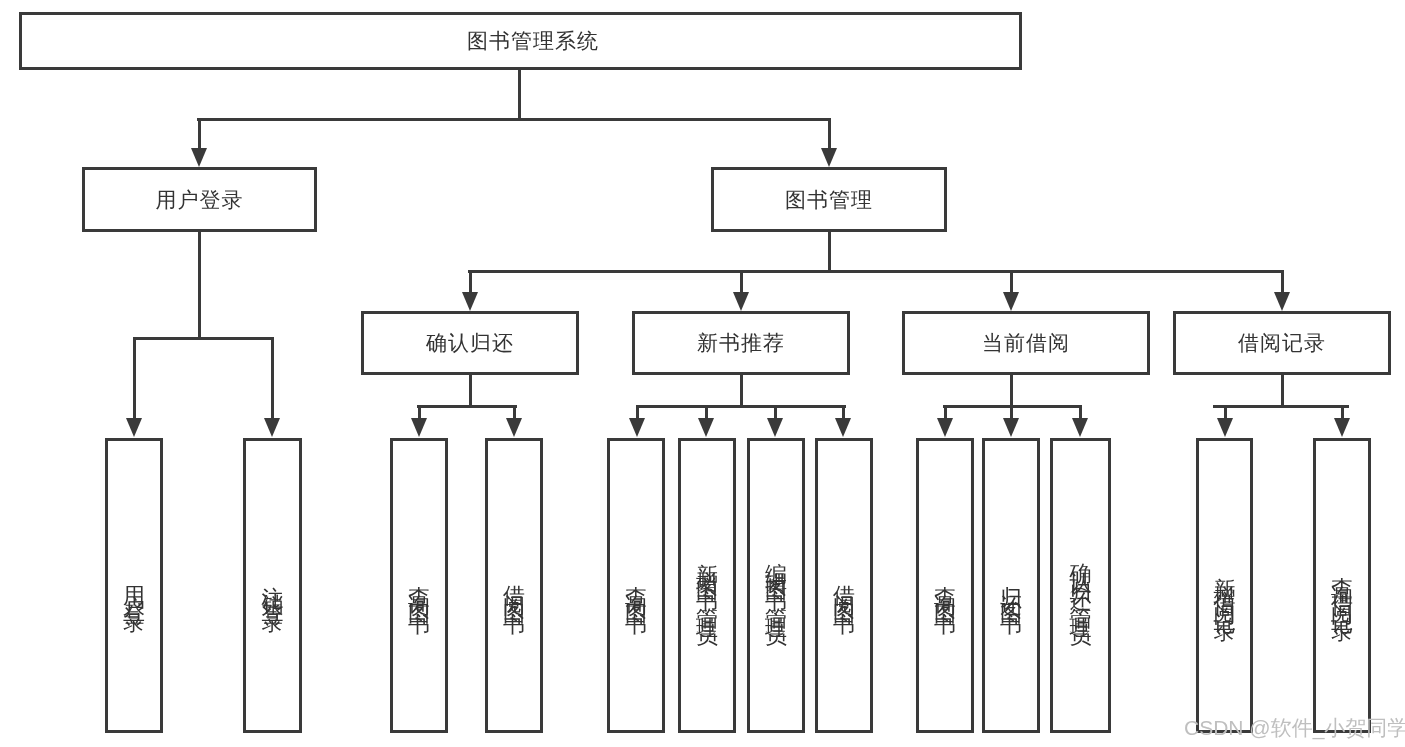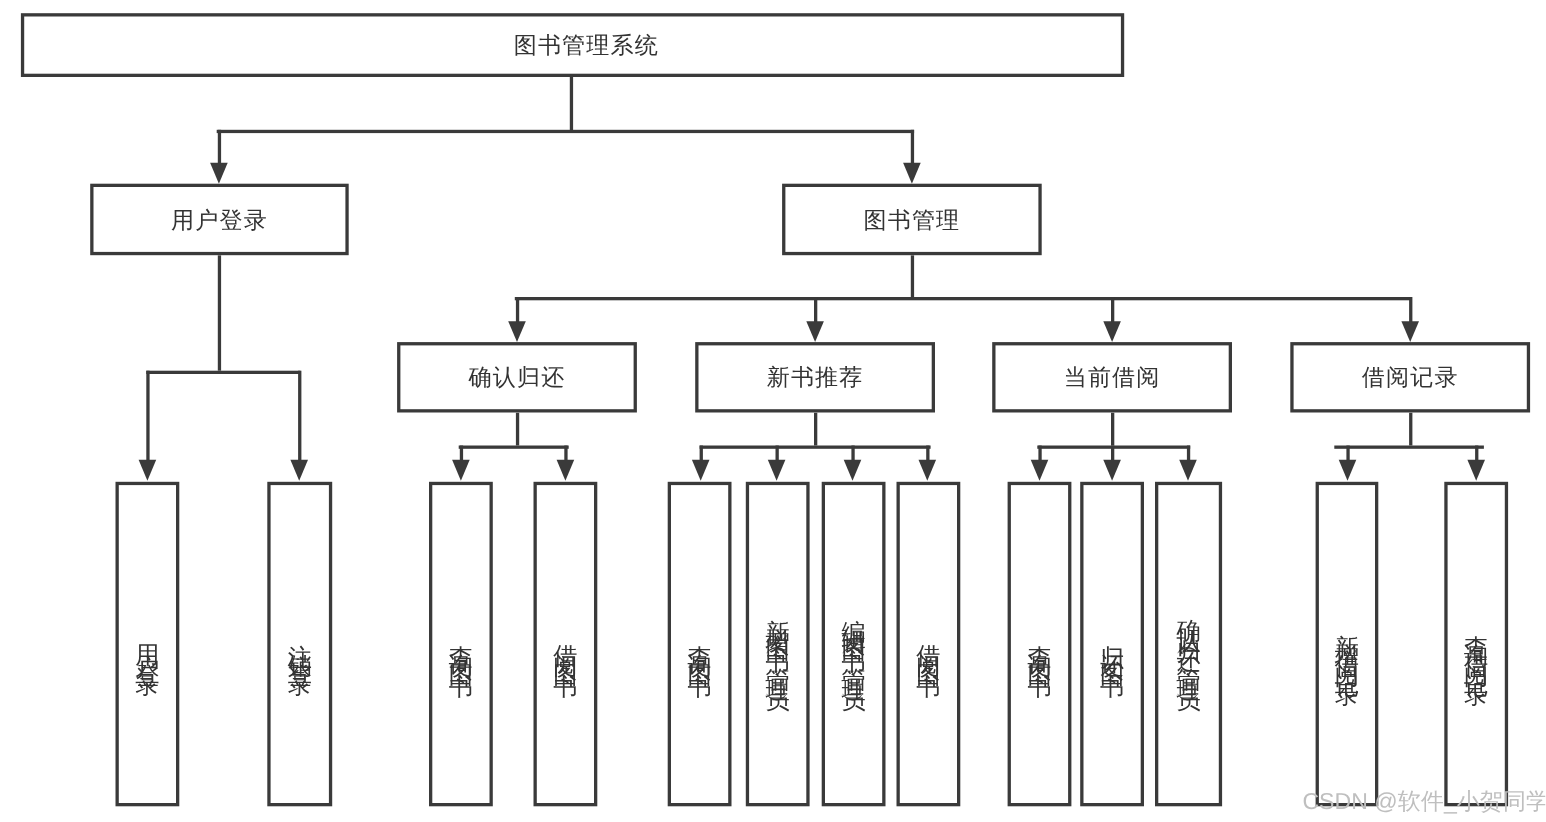--- a/index.html
+++ b/index.html
@@ -68,21 +68,21 @@
   </div>
 
   <div class="box" style="left:361px;top:311px;width:218px;height:64px;">
     <span class="lbl">确认归还</span>
   </div>
 
   <div class="box" style="left:632px;top:311px;width:218px;height:64px;">
     <span class="lbl">新书推荐</span>
   </div>
 
-  <div class="box" style="left:902px;top:311px;width:218px;height:64px;align-items:center;">
+  <div class="box" style="left:902px;top:311px;width:248px;height:64px;align-items:center;">
     <span class="lbl">当前借阅</span>
   </div>
 
   <div class="box" style="left:1173px;top:311px;width:218px;height:64px;">
     <span class="lbl">借阅记录</span>
   </div>
 
   <div class="box v" style="left:105px;top:438px;width:58px;height:295px;">
     <span class="lbl">用户登录</span>
   </div>

